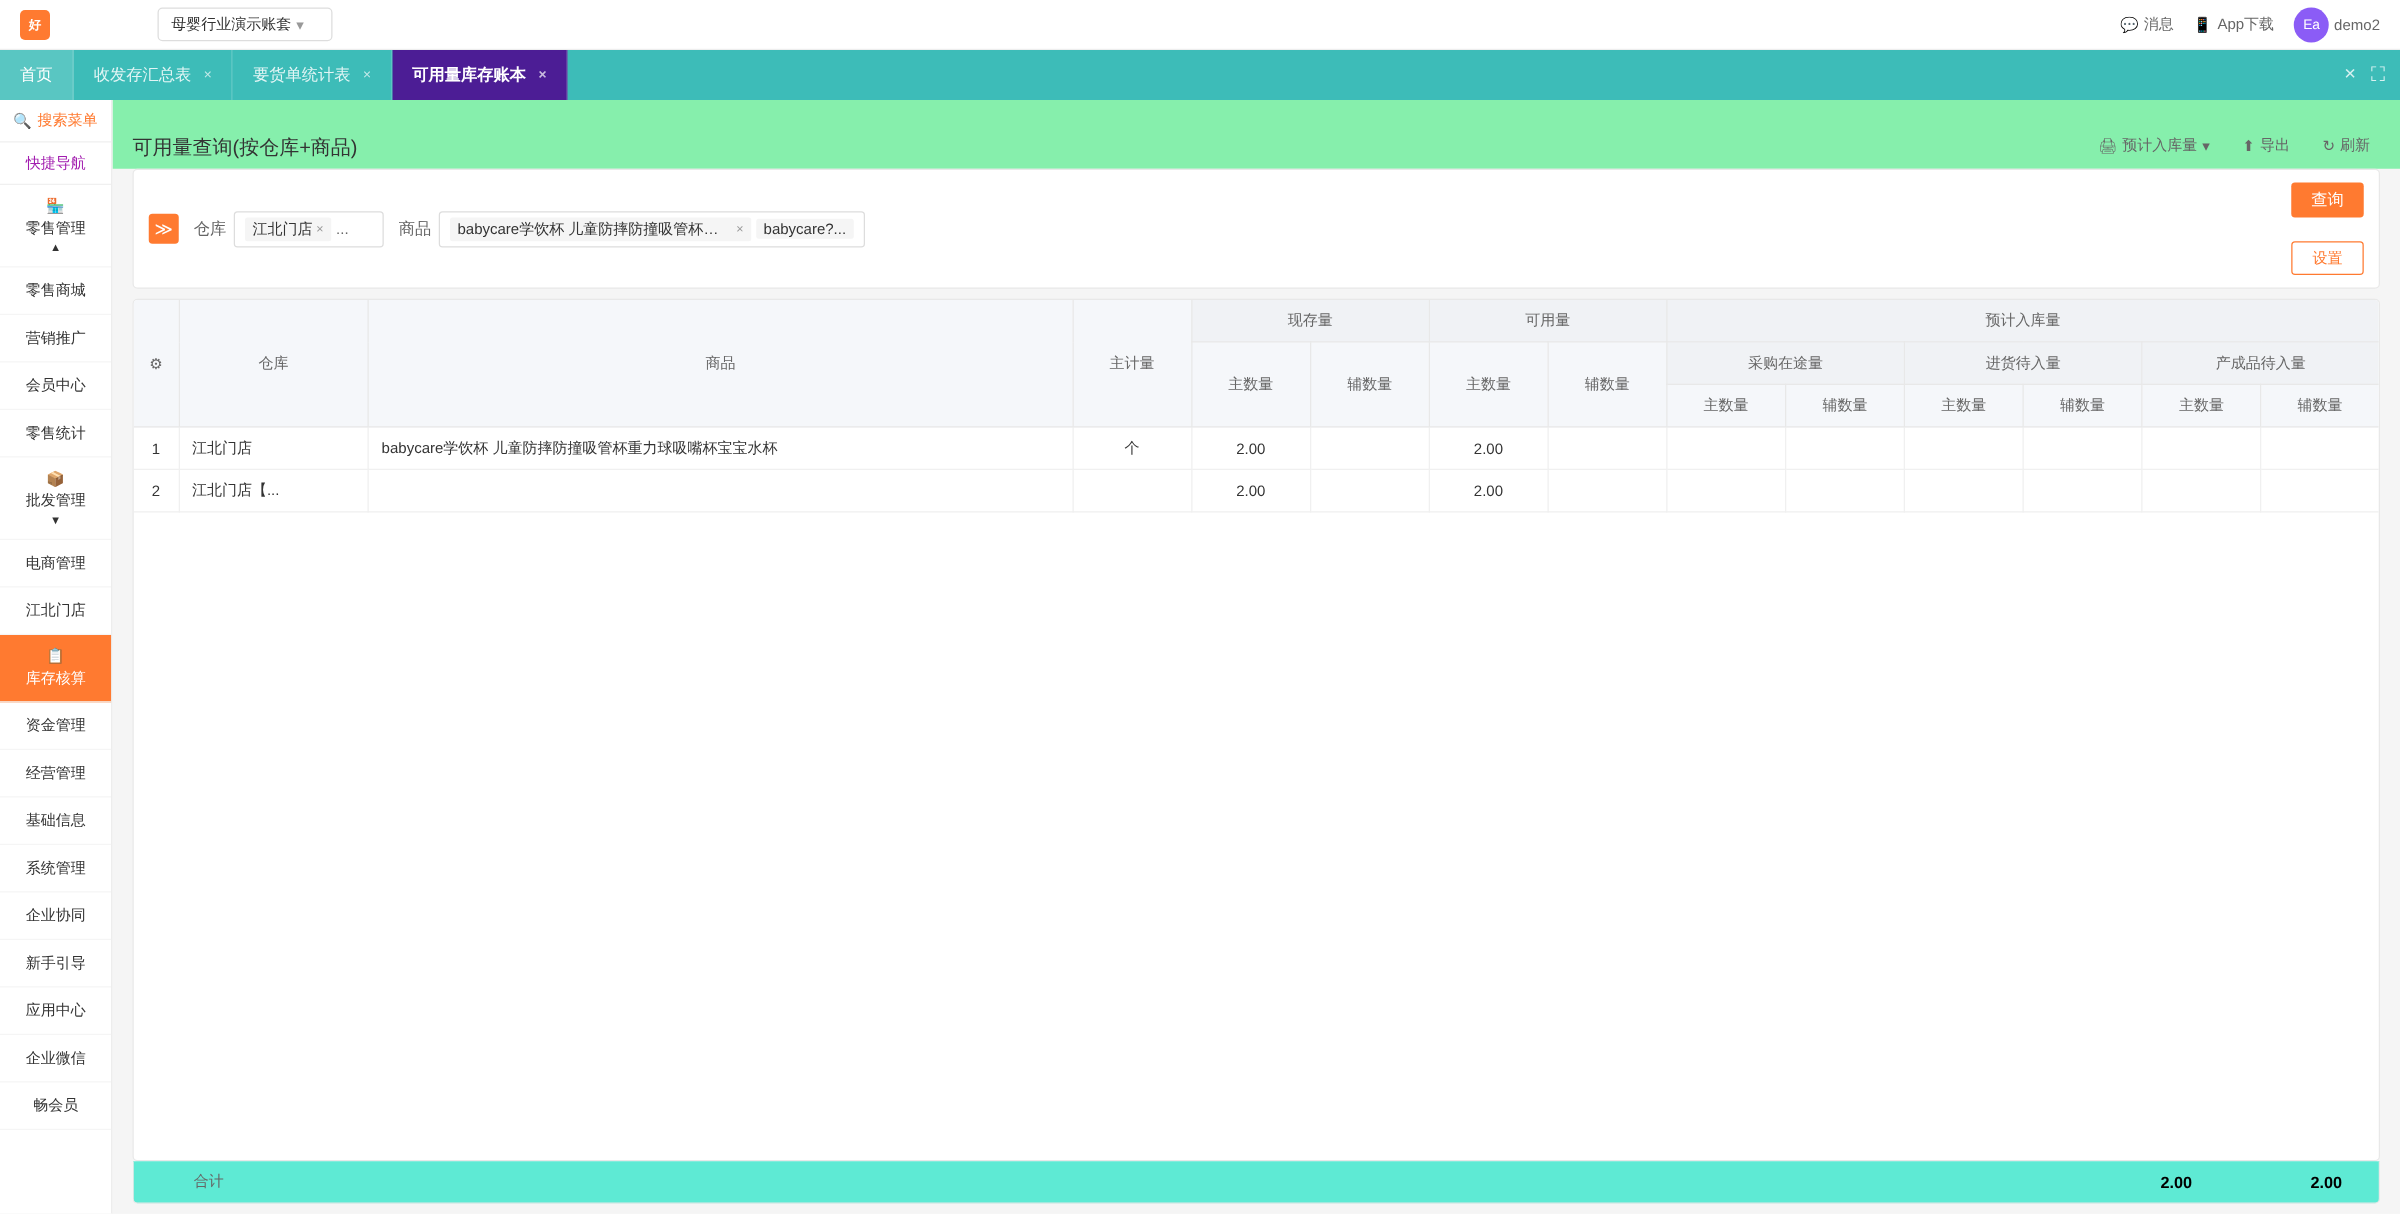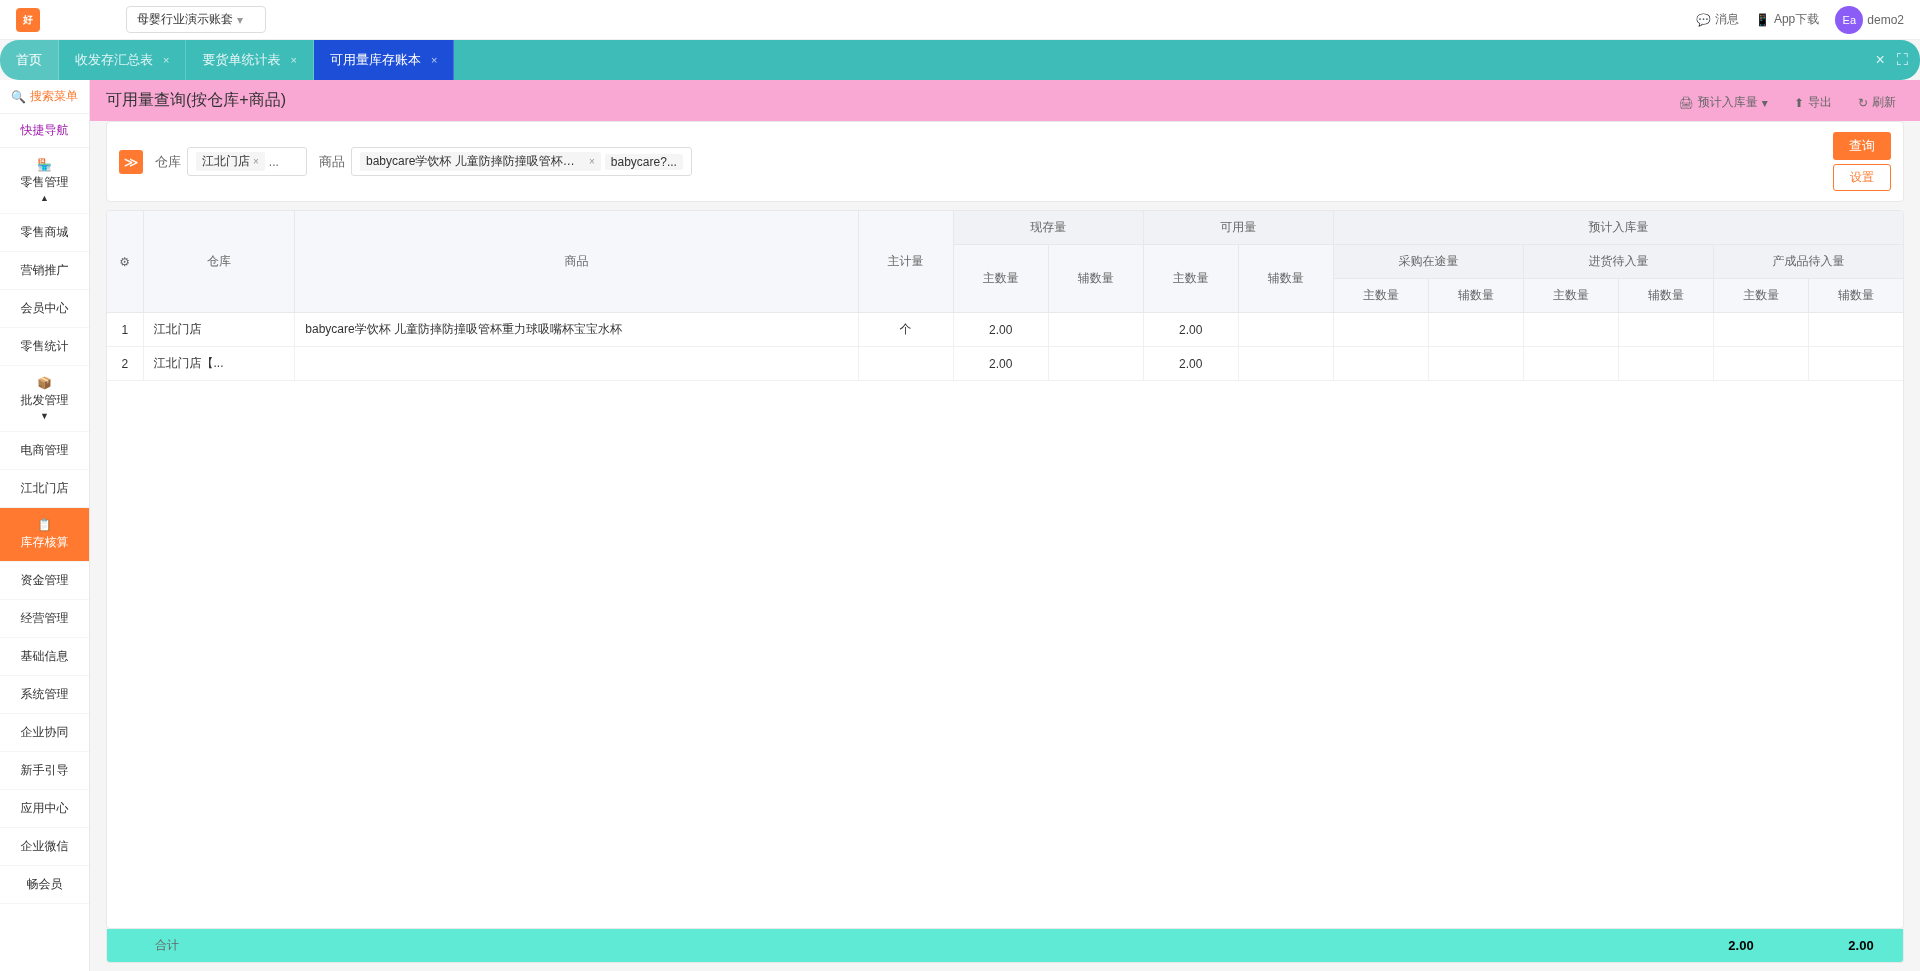--- a/index.html
+++ b/index.html
@@ -25,35 +25,34 @@
     .avatar { width: 28px; height: 28px; border-radius: 50%; background: #8b5cf6; display: flex; align-items: center; justify-content: center; font-size: 11px; color: white; }
 
     
     .nav-tabs {
       height: 40px;
       background: #3dbcb8;
       display: flex;
       align-items: stretch;
       flex-shrink: 0;
       position: relative;
-      border-radius: 19px;
     }
     .nav-tab {
       display: flex;
       align-items: center;
       padding: 0 16px;
       font-size: 13px;
       color: rgba(255,255,255,0.85);
       cursor: pointer;
       gap: 6px;
       white-space: nowrap;
       border-right: 1px solid rgba(255,255,255,0.2);
     }
     .nav-tab:first-child { background: rgba(255,255,255,0.15); }
-    .nav-tab.active { background: #1d4ed8; color: white; font-weight: 400; justify-content: center; }
+    .nav-tab.active { background: #4c1d95; color: white; font-weight: 700; justify-content: center; }
     .nav-tab .close-x { font-size: 11px; color: rgba(255,255,255,0.7); margin-left: 4px; }
     .nav-tab-home { background: rgba(255,255,255,0.1); color: white; }
     .nav-right-actions { margin-left: auto; display: flex; align-items: center; padding: 0 12px; gap: 12px; }
     .nav-icon-btn { color: rgba(255,255,255,0.8); cursor: pointer; font-size: 16px; }
 
     
     .main-layout {
       display: flex;
       flex: 1;
       overflow: hidden;
@@ -89,24 +88,24 @@
     .content {
       flex: 1;
       display: flex;
       flex-direction: column;
       overflow: hidden;
       background: #f5f5f5;
     }
 
     
     .page-header {
-      background: #f9a8d4;
-      padding: 10px 16px 6px;
-      display: flex;
-      align-items: flex-start;
+      background: #86efac;
+      padding: 24px 16px 6px;
+      display: flex;
+      align-items: flex-end;
       justify-content: space-between;
       flex-shrink: 0;
     }
     .page-title { font-size: 16px; font-weight: 500; color: #333; }
     .page-actions { display: flex; align-items: center; gap: 10px; }
     .page-action-btn { display: flex; align-items: center; gap: 4px; font-size: 12px; color: #666; cursor: pointer; padding: 4px 8px; }
 
     
     .filter-bar {
       background: #fff;
@@ -119,21 +118,21 @@
       flex-shrink: 0;
       border: 1px solid #e8e8e8;
     }
     .filter-toggle { width: 24px; height: 24px; background: #ff7a30; color: white; border-radius: 3px; display: flex; align-items: center; justify-content: center; cursor: pointer; font-size: 14px; flex-shrink: 0; }
     .filter-field { display: flex; align-items: center; gap: 6px; }
     .filter-label { font-size: 13px; color: #666; white-space: nowrap; }
     .filter-input { display: flex; align-items: center; gap: 4px; border: 1px solid #ddd; border-radius: 3px; padding: 4px 8px; min-width: 120px; font-size: 12px; color: #333; background: #fff; }
     .filter-tag { background: #f5f5f5; border-radius: 2px; padding: 1px 6px; font-size: 12px; color: #333; display: flex; align-items: center; gap: 3px; }
     .filter-tag .rm { color: #999; cursor: pointer; font-size: 10px; }
     .filter-more { color: #666; font-size: 12px; cursor: pointer; }
-    .filter-actions { margin-left: auto; display: flex; flex-direction: column; gap: 4px; }
+    .filter-actions { margin-left: auto; display: flex; flex-direction: column; gap: 19px; }
     .btn-query { background: #ff7a30; color: white; border: none; border-radius: 3px; padding: 5px 16px; font-size: 13px; cursor: pointer; }
     .btn-settings { background: white; color: #ff7a30; border: 1px solid #ff7a30; border-radius: 3px; padding: 4px 14px; font-size: 12px; cursor: pointer; }
 
     
     .table-container {
       flex: 1;
       margin: 0 16px;
       background: #fff;
       border-radius: 4px;
       border: 1px solid #e8e8e8;

